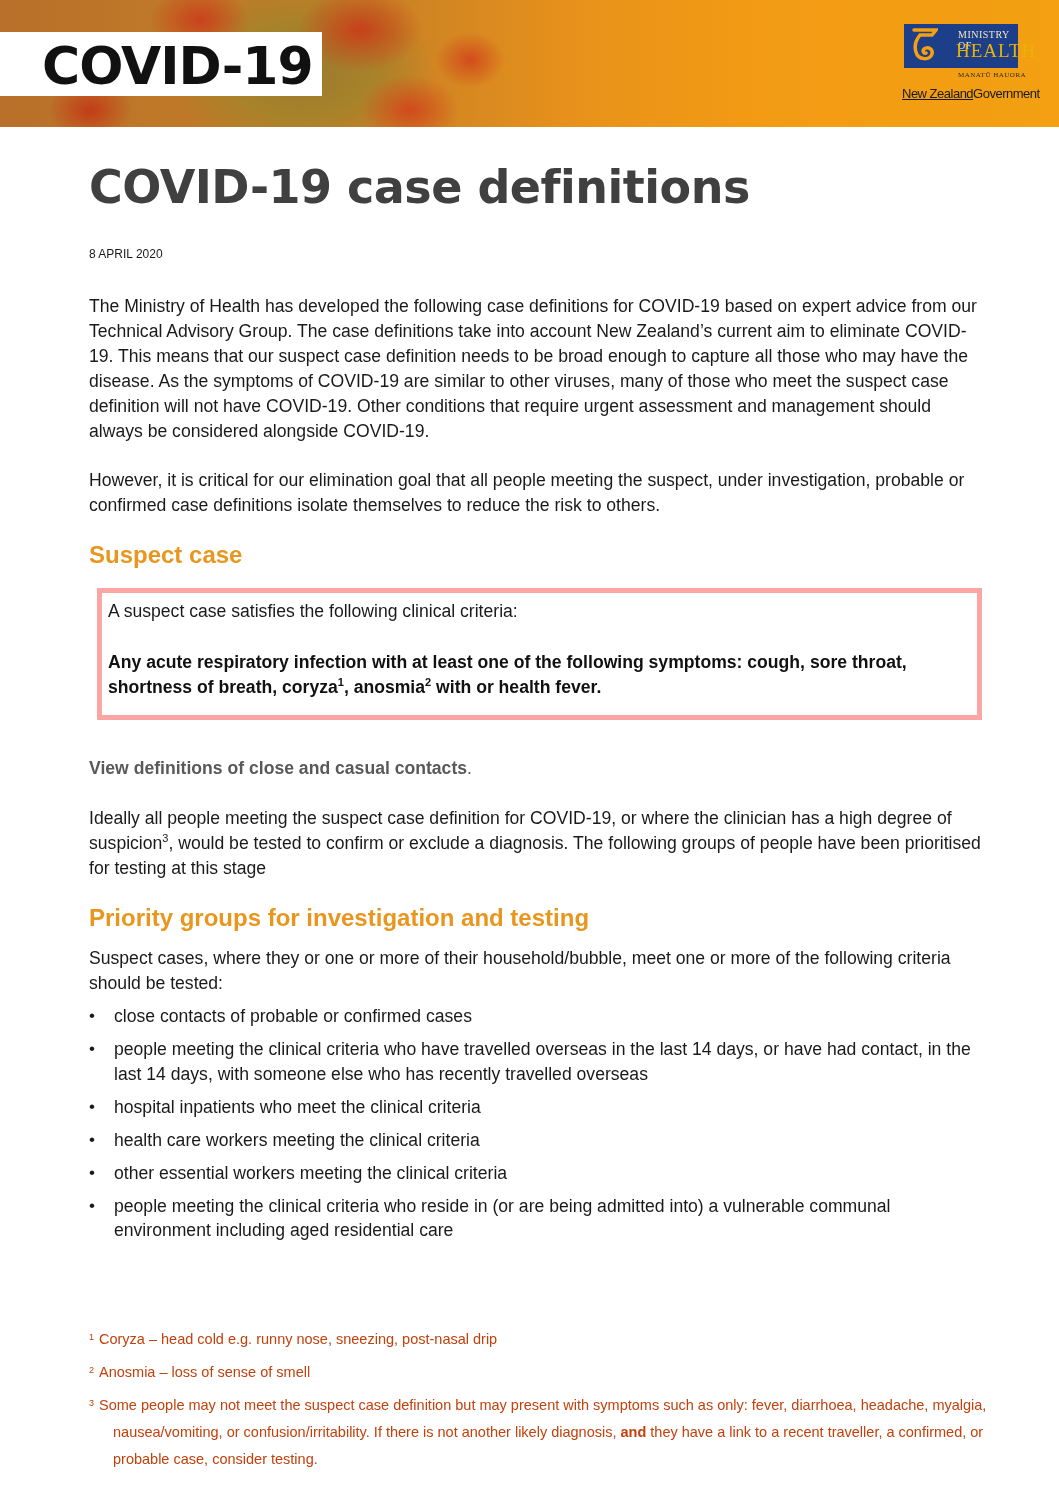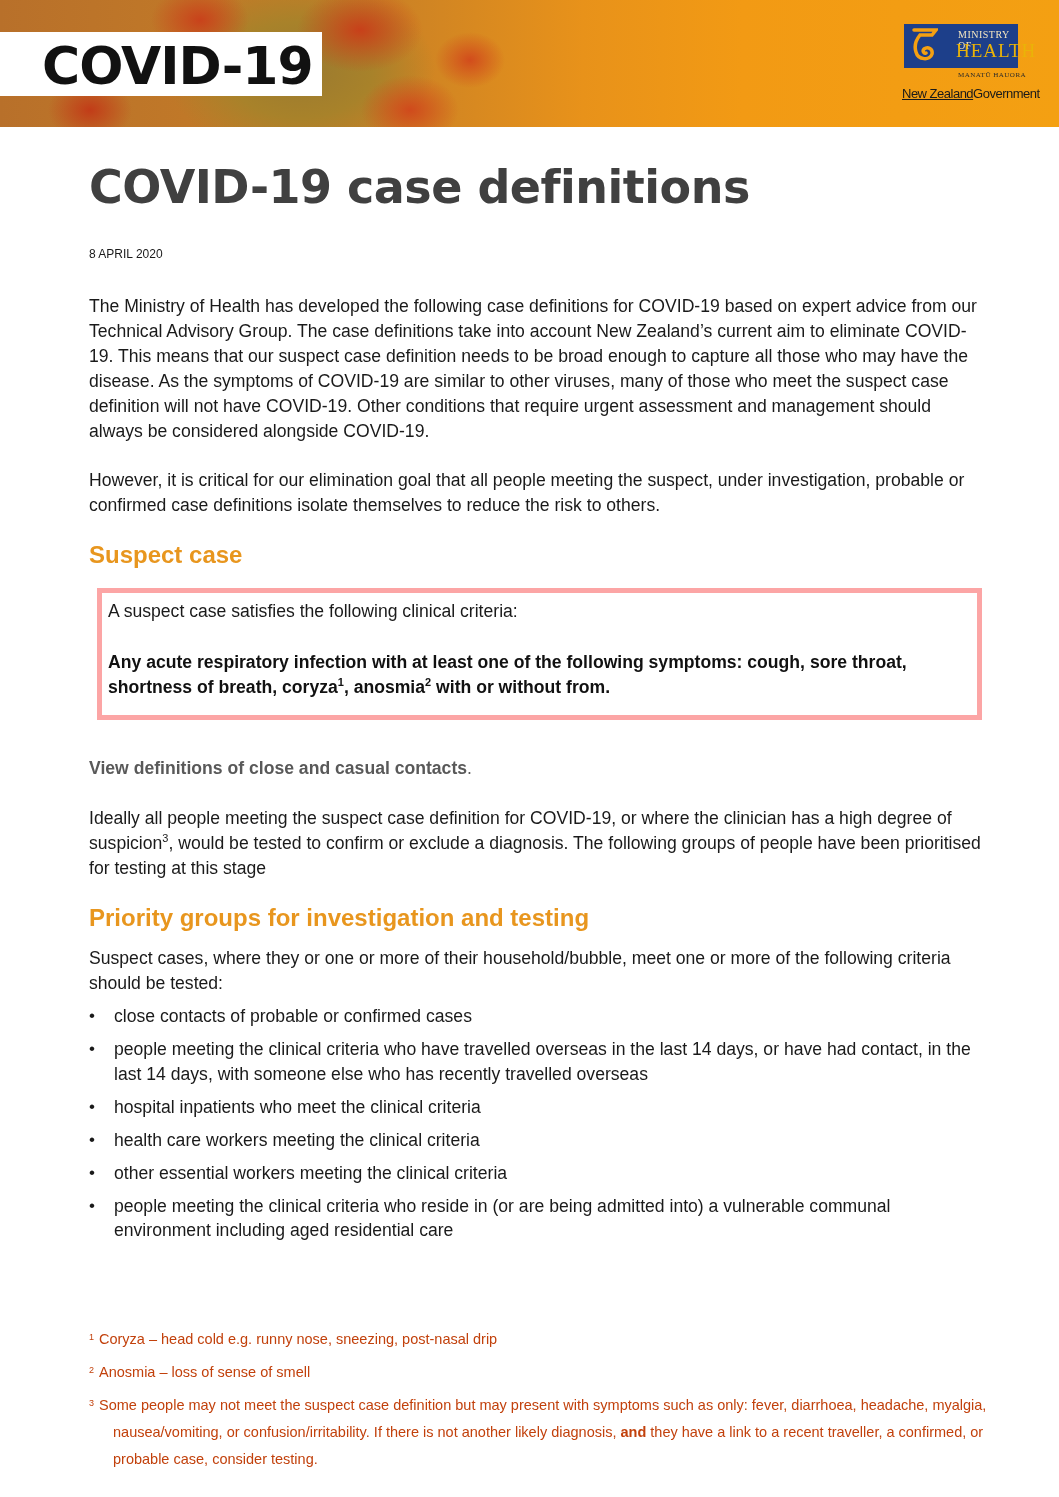--- a/index.html
+++ b/index.html
@@ -127,21 +127,21 @@
   <h1 class="page-title">COVID-19 case definitions</h1>
   <div class="date">8 APRIL 2020</div>
 
   <p class="para p1">The Ministry of Health has developed the following case definitions for COVID-19 based on expert advice from our Technical Advisory Group. The case definitions take into account New Zealand’s current aim to eliminate COVID-19. This means that our suspect case definition needs to be broad enough to capture all those who may have the disease. As the symptoms of COVID-19 are similar to other viruses, many of those who meet the suspect case definition will not have COVID-19. Other conditions that require urgent assessment and management should always be considered alongside COVID-19.</p>
   <p class="para p2">However, it is critical for our elimination goal that all people meeting the suspect, under investigation, probable or confirmed case definitions isolate themselves to reduce the risk to others.</p>
 
   <h2 class="section-heading h-suspect">Suspect case</h2>
 
   <div class="criteria-box">
     <div class="criteria-intro">A suspect case satisfies the following clinical criteria:</div>
-    <div class="criteria-bold"><span>Any acute respiratory infection with at least one of the following symptoms: cough, sore throat, shortness of breath, coryza</span><sup>1</sup><span>, anosmia</span><sup>2</sup><span> with or without from.</span></div>
+    <div class="criteria-bold"><span>Any acute respiratory infection with at least one of the following symptoms: cough, sore throat, shortness of breath, coryza</span><sup>1</sup><span>, anosmia</span><sup>2</sup><span> with or health fever.</span></div>
   </div>
 
   <div class="contacts-link-wrap"><a class="contacts-link" style="position:static">View definitions of close and casual contacts</a><span>.</span></div>
 
   <p class="para p3"><span>Ideally all people meeting the suspect case definition for COVID-19, or where the clinician has a high degree of suspicion</span><sup>3</sup><span>, would be tested to confirm or exclude a diagnosis. The following groups of people have been prioritised for testing at this stage</span></p>
 
   <h2 class="section-heading h-priority">Priority groups for investigation and testing</h2>
   <p class="para p4">Suspect cases, where they or one or more of their household/bubble, meet one or more of the following criteria should be tested:</p>
 
   <ul class="bullets">

